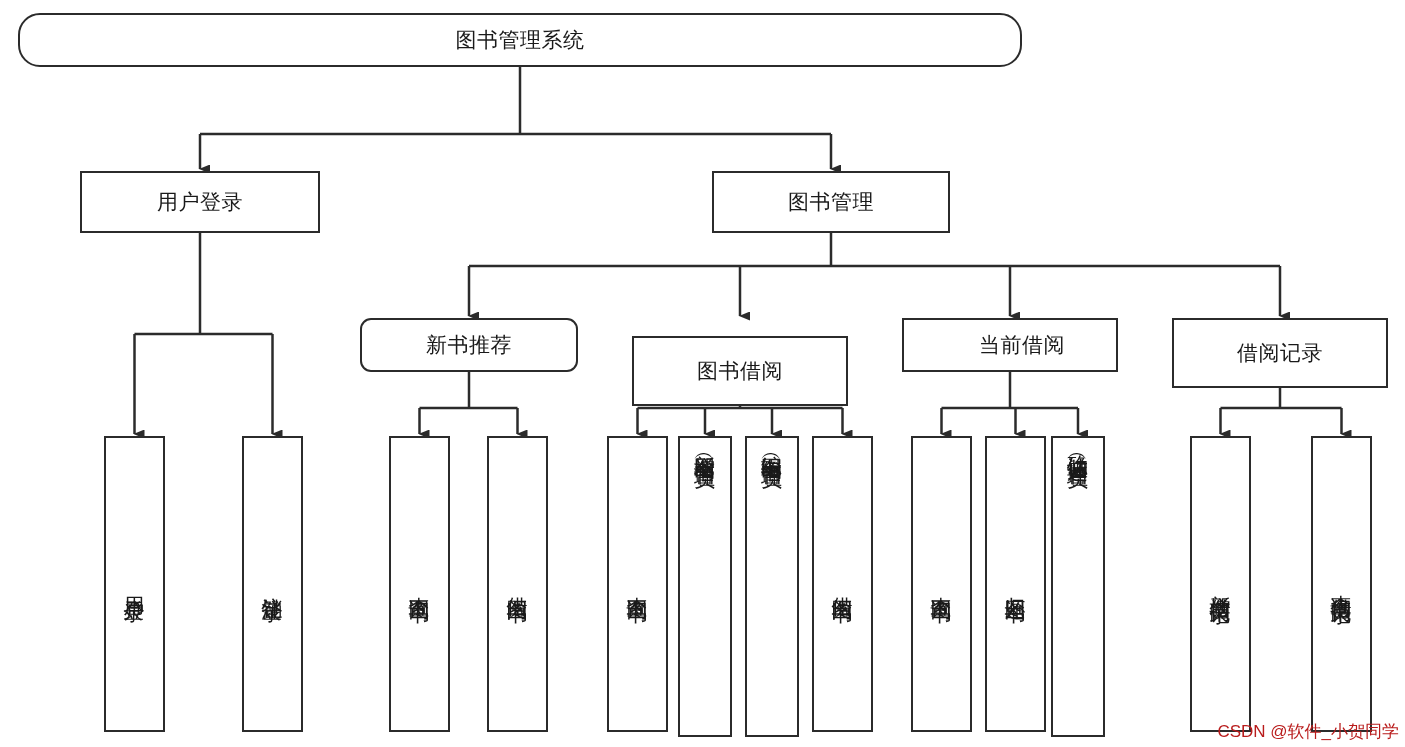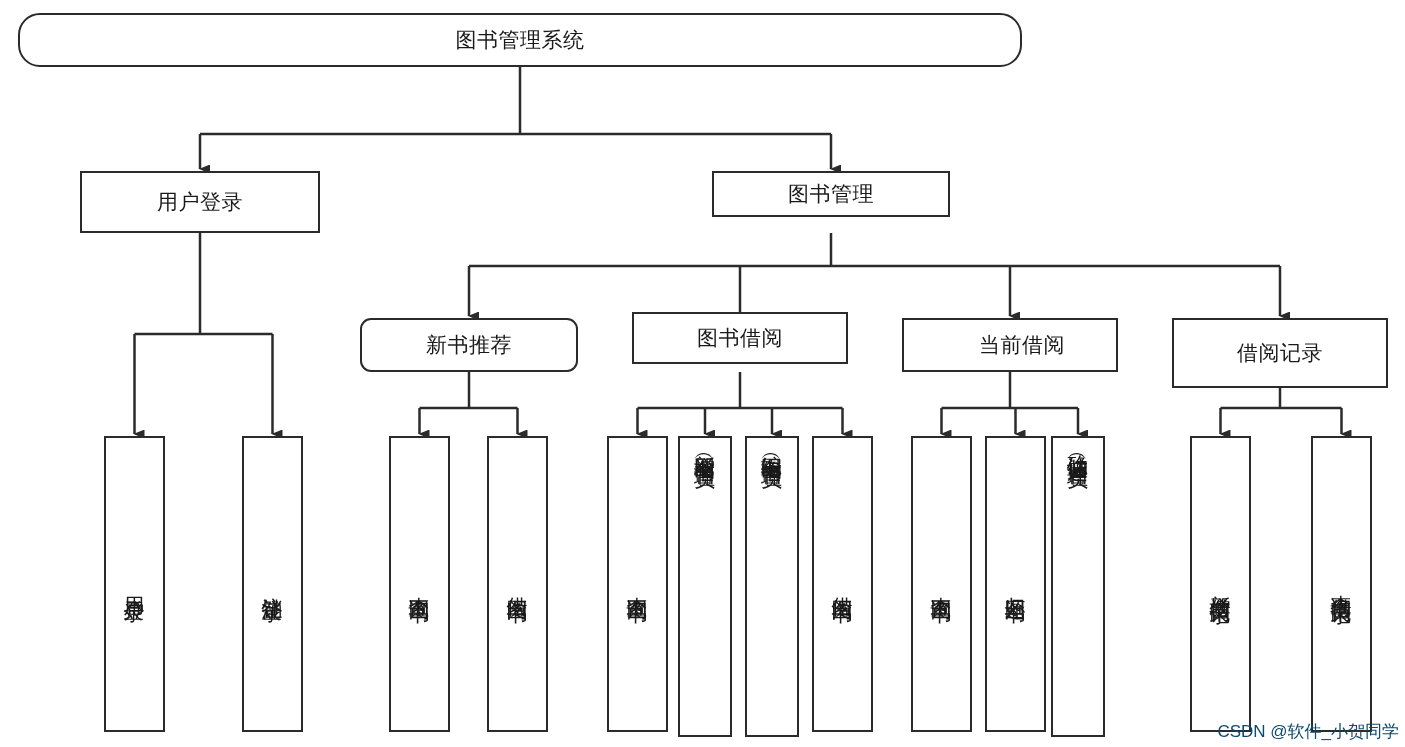--- a/index.html
+++ b/index.html
@@ -64,21 +64,21 @@
     top: 0;
     width: 1405px;
     height: 747px;
     pointer-events: none;
   }
   .watermark {
     position: absolute;
     right: 6px;
     bottom: 4px;
     font-size: 17px;
-    color: #0c4a6e;
+    color: #b91c1c;
     white-space: nowrap;
     user-select: none;
   }
 </style>
 </head>
 <body>
 
 <div id="diagram-root">
   <svg class="connectors" viewBox="0 0 1405 747" xmlns="http://www.w3.org/2000/svg">
     <defs>
@@ -122,27 +122,27 @@
         <line x1="1341.5" y1="408" x2="1341.5" y2="434" stroke="#2b2b2b" stroke-width="2.5" marker-end="url(#arrowhead)"></line>
       </g>
   </svg>
   <div id="node-layer">
       <div class="node-box" style="left: 18px; top: 13px; width: 1004px; height: 54px; border-radius: 22px;">
         <span class="node-label">图书管理系统</span>
       </div>
       <div class="node-box" style="left: 80px; top: 171px; width: 240px; height: 62px;">
         <span class="node-label">用户登录</span>
       </div>
-      <div class="node-box" style="left: 712px; top: 171px; width: 238px; height: 46px; font-family: Liberation Serif, serif;">
+      <div class="node-box" style="left: 712px; top: 171px; width: 238px; height: 62px; font-family: Liberation Serif, serif;">
         <span class="node-label">图书管理</span>
       </div>
       <div class="node-box" style="left: 360px; top: 318px; width: 218px; height: 54px; border-radius: 11px;">
         <span class="node-label">新书推荐</span>
       </div>
-      <div class="node-box" style="left: 632px; top: 312px; width: 216px; height: 52px;">
+      <div class="node-box" style="left: 632px; top: 336px; width: 216px; height: 70px;">
         <span class="node-label">图书借阅</span>
       </div>
       <div class="node-box" style="left: 902px; top: 318px; width: 216px; height: 54px; padding-left: 24px;">
         <span class="node-label">当前借阅</span>
       </div>
       <div class="node-box" style="left: 1172px; top: 318px; width: 216px; height: 70px;">
         <span class="node-label">借阅记录</span>
       </div>
       <div class="node-box vertical align-center" style="left: 104px; top: 436px; width: 61px; height: 296px;">
         <span class="node-label">用户登录</span>

